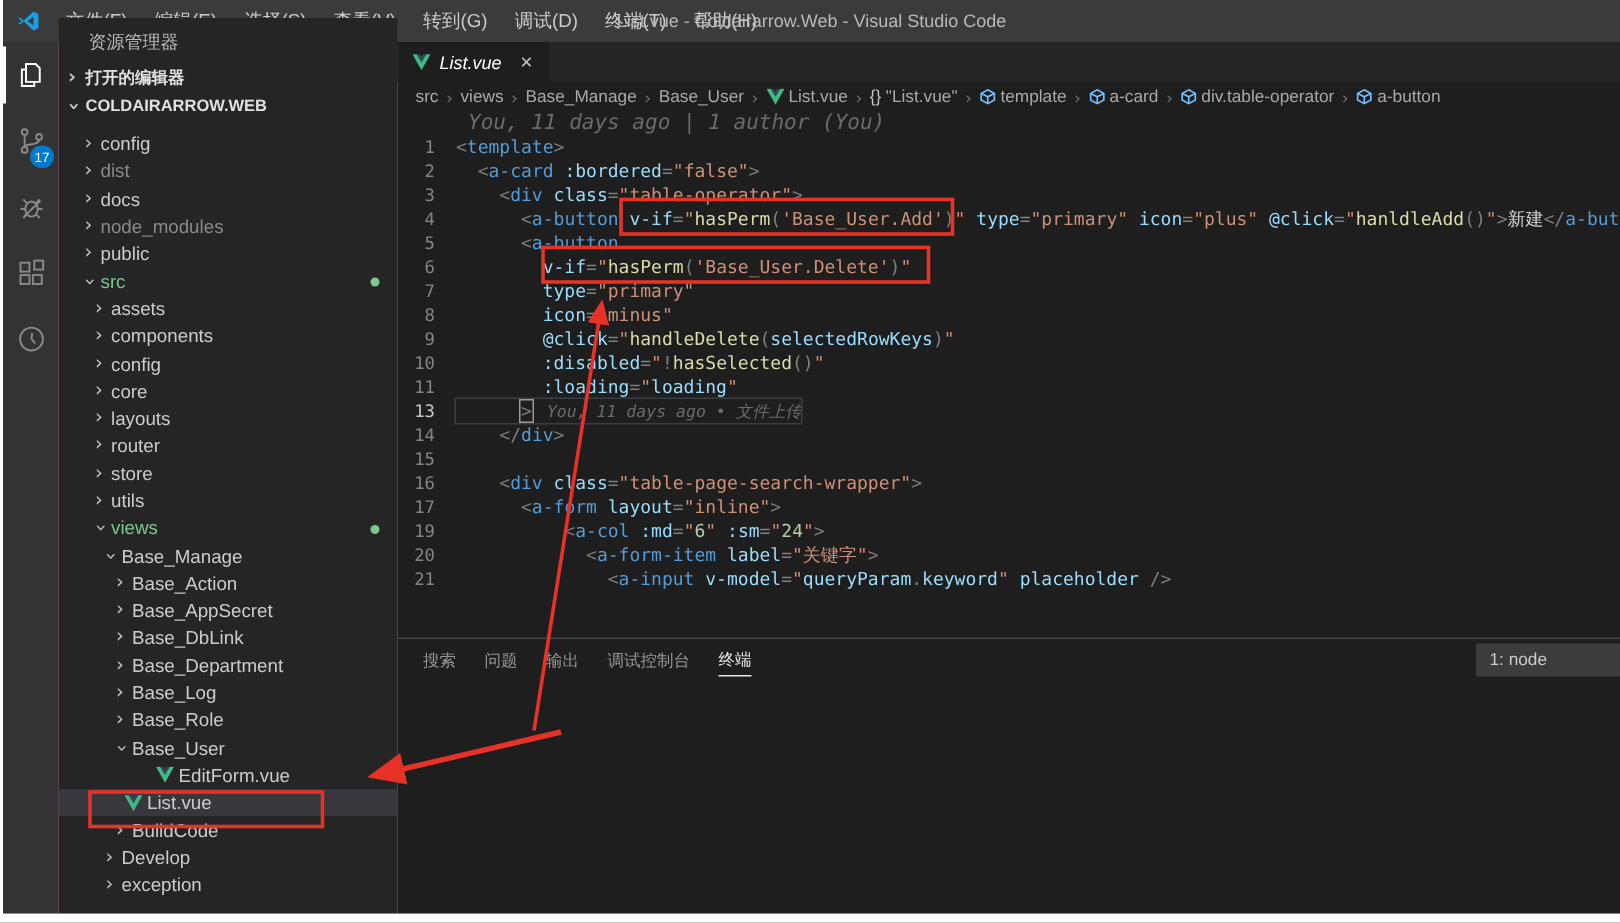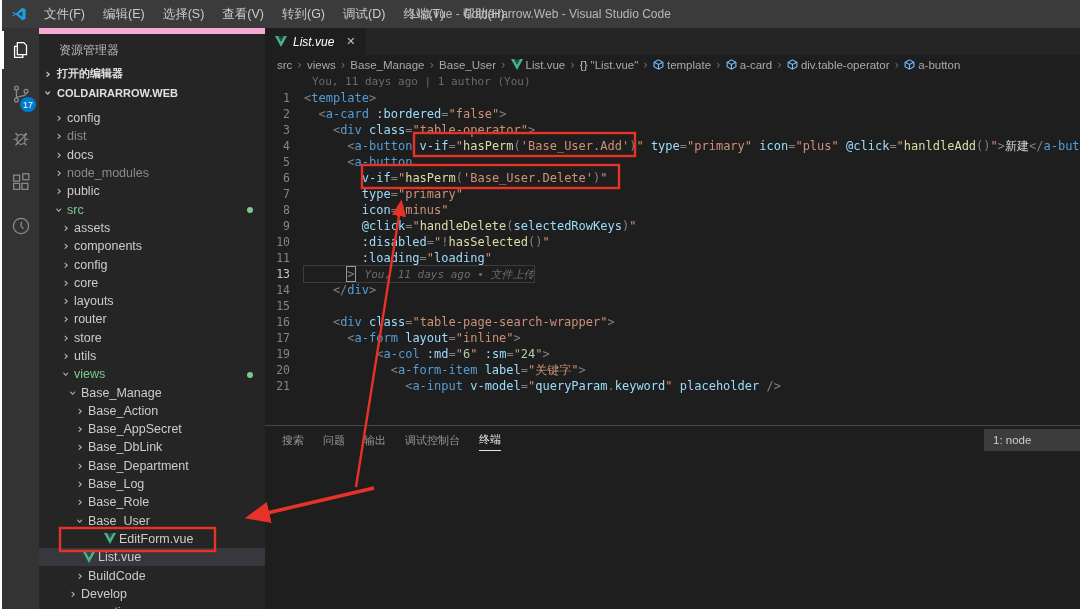--- a/index.html
+++ b/index.html
@@ -12,21 +12,21 @@
   .logo{margin:0 8px 0 9px;display:flex;}
   .menu-item{padding:0 9px;cursor:default;}
   .win-title{position:absolute;left:50%;transform:translateX(-50%);color:#b9b9b9;font-size:12px;white-space:nowrap;}
   
   .activitybar{position:absolute;left:0;top:28px;bottom:0;width:37px;background:#333333;}
   .act-item{position:relative;width:37px;height:44px;display:flex;align-items:center;justify-content:center;}
   .act-item.active::before{content:"";position:absolute;left:0;top:3px;bottom:3px;width:2px;background:#ffffff;}
   .badge{position:absolute;right:3px;bottom:4px;min-width:15px;height:15px;border-radius:9px;
     background:#007acc;color:#fff;font-size:9px;display:flex;align-items:center;justify-content:center;padding:0 3px;}
   
-  .sidebar{position:absolute;left:37px;top:34px;bottom:0;width:226px;background:#252526;color:#cccccc;}
+  .sidebar{position:absolute;left:37px;top:12px;bottom:0;width:226px;background:#252526;color:#cccccc;}
   .sb-title{height:30px;line-height:32px;padding-left:20px;font-size:12px;color:#bbbbbb;}
   .sb-section{height:19px;display:flex;align-items:center;font-size:11px;font-weight:bold;color:#e0e0e0;}
   .sb-section .chev{margin:0 4px 0 4px;}
   .tree{position:absolute;top:75px;left:0;right:0;bottom:0;overflow:hidden;}
   .trow{height:18.3px;display:flex;align-items:center;font-size:12.5px;white-space:nowrap;position:relative;}
   .trow.sel{background:#37373d;}
   .trow .lbl{margin-left:3px;}
   .trow.dim .lbl{color:#8a8a8a;}
   .trow.green .lbl{color:#7cc98f;}
   .chev{display:inline-block;font-size:13px;color:#c5c5c5;width:10px;text-align:center;
@@ -37,21 +37,21 @@
   .editor{position:absolute;left:263px;top:28px;right:0;bottom:0;background:#1e1e1e;display:flex;flex-direction:column;}
   .tabbar{height:27px;background:#252526;display:flex;}
   .tab{background:#1e1e1e;display:flex;align-items:center;padding:0 10px;gap:6px;}
   .tab .tlabel{color:#ffffff;font-size:12px;font-style:italic;}
   .tab .tclose{color:#c0c0c0;font-size:11px;margin-left:6px;}
   .crumbs{height:19px;display:flex;align-items:center;font-size:11.5px;color:#a9a9a9;padding-left:12px;gap:3px;white-space:nowrap;}
   .crumb{display:flex;align-items:center;gap:3px;}
   .csep{color:#6e6e6e;margin:0 2px;font-family:"DejaVu Sans",sans-serif;}
   
   .codewrap{position:relative;flex:1;font-family:"DejaVu Sans Mono","Liberation Mono",monospace;font-size:12px;overflow:hidden;}
-  .blame-top{height:16px;line-height:16px;color:#6b6b6b;padding-left:47px;font-size:11px;}
+  .blame-top{height:16px;line-height:16px;color:#6b6b6b;font-style:italic;padding-left:47px;font-size:14px;}
   .cl{height:16px;display:flex;}
   .ln{width:25px;text-align:right;color:#858585;font-size:11.5px;line-height:16px;flex:none;}
   .lc{white-space:pre;line-height:16px;margin-left:14px;}
   .cl.cur .lc{outline:1px solid #3a3d41;}
   .cl.cur .ln{color:#c6c6c6;}
   .c-p{color:#808080}.c-tag{color:#569cd6}.c-attr{color:#9cdcfe}.c-str{color:#ce9178}
   .c-fn{color:#dcdcaa}.c-var{color:#9cdcfe}.c-num{color:#b5cea8}.c-txt{color:#d4d4d4}
   .boxed{outline:1px solid #9a9a9a;}
   .blame-in{color:#6b6b6b;font-style:italic;margin-left:10px;font-size:11px;}
   

